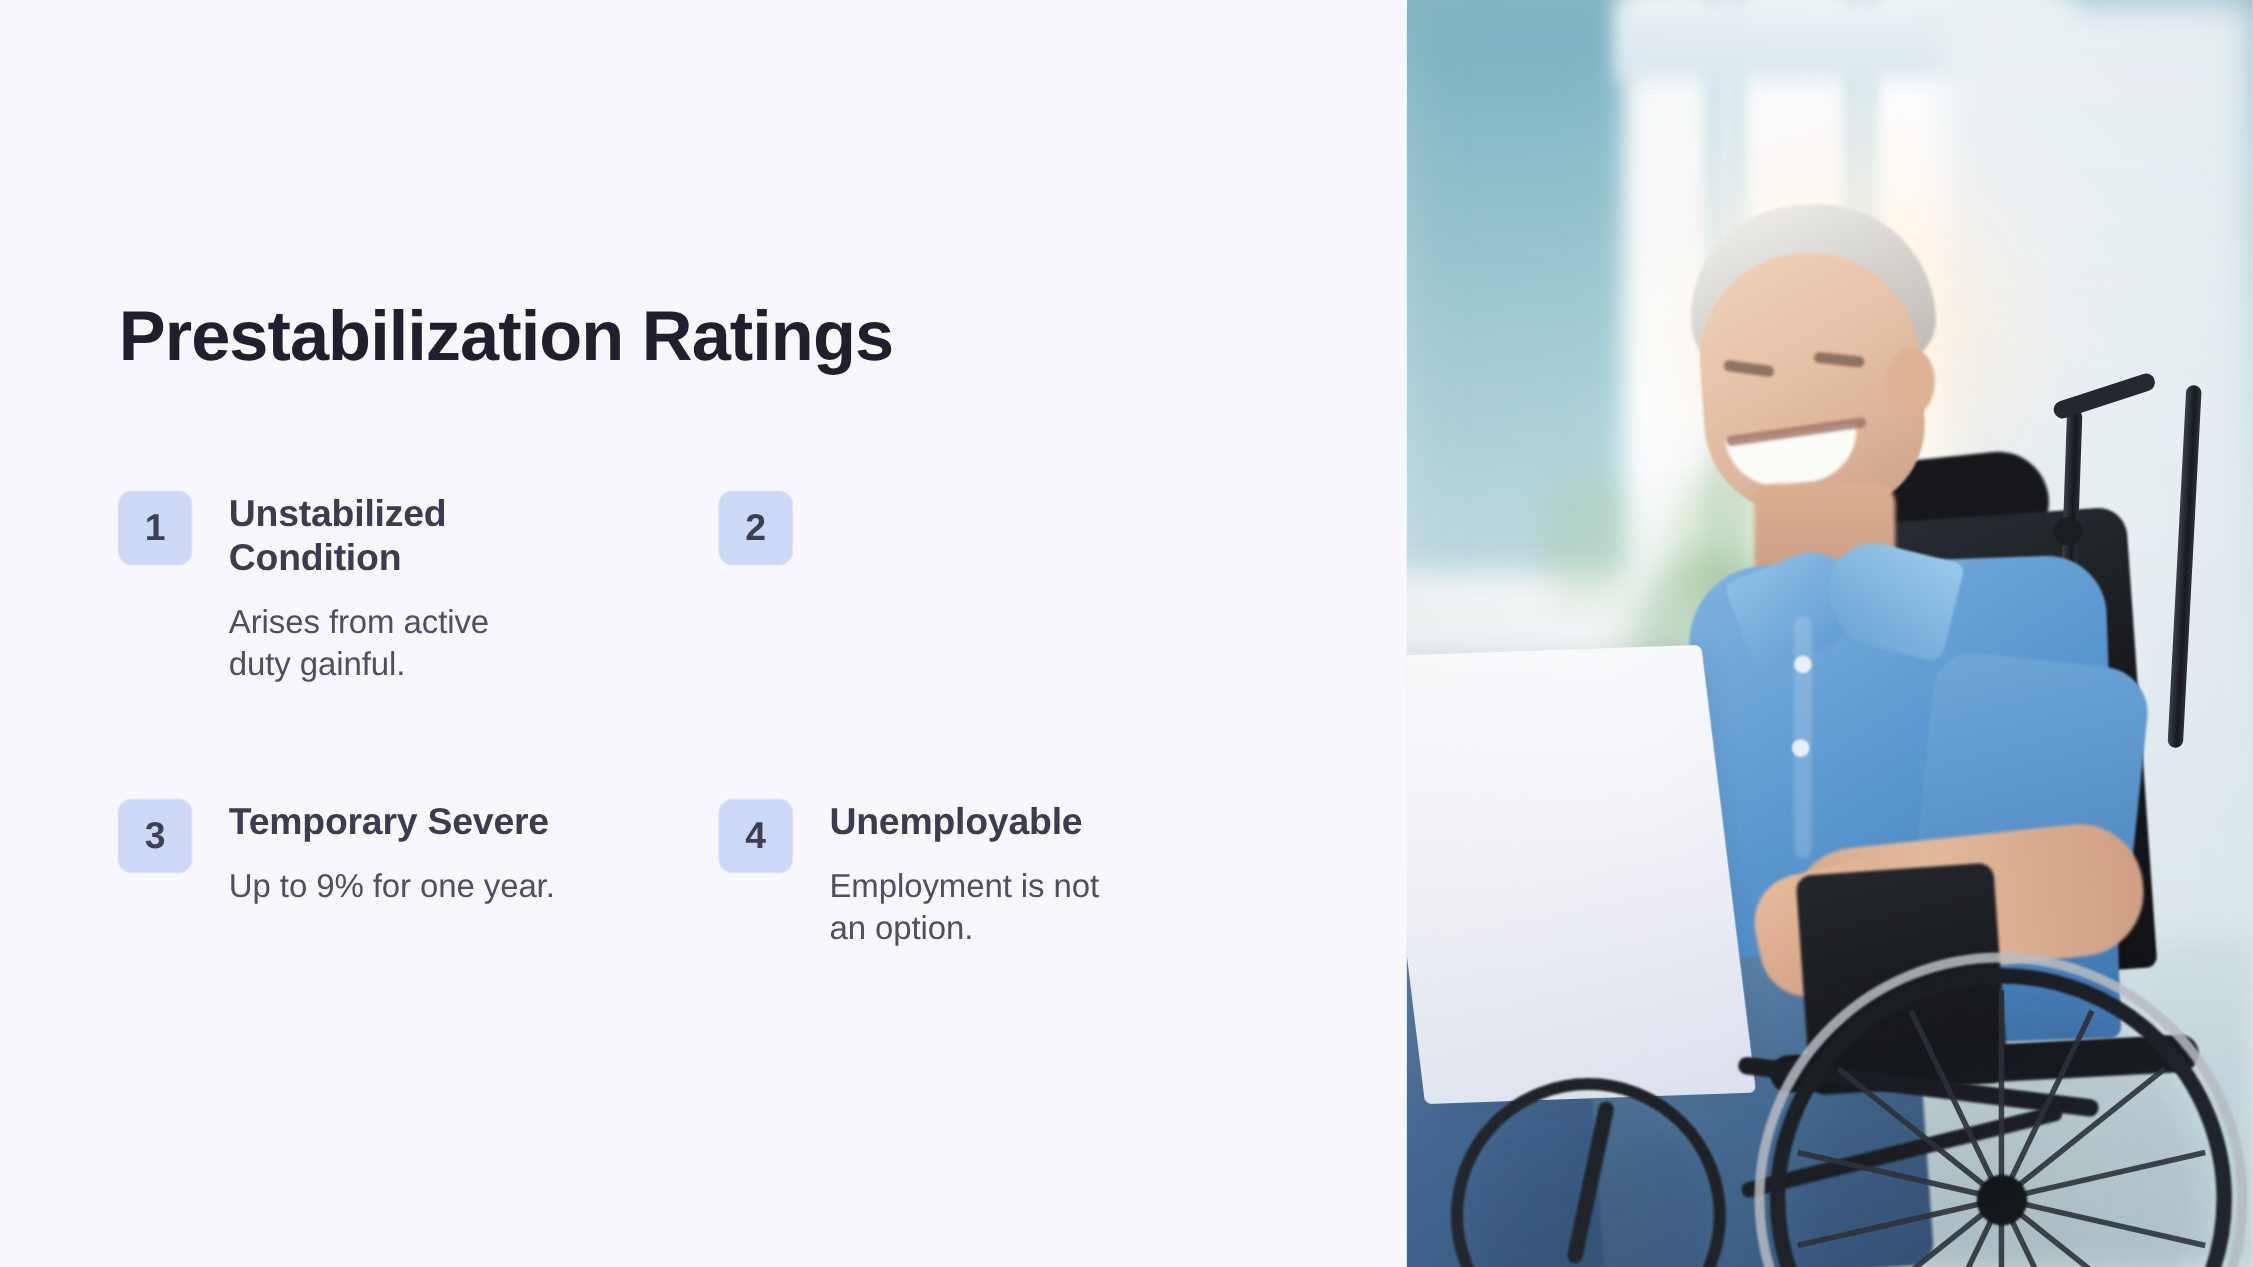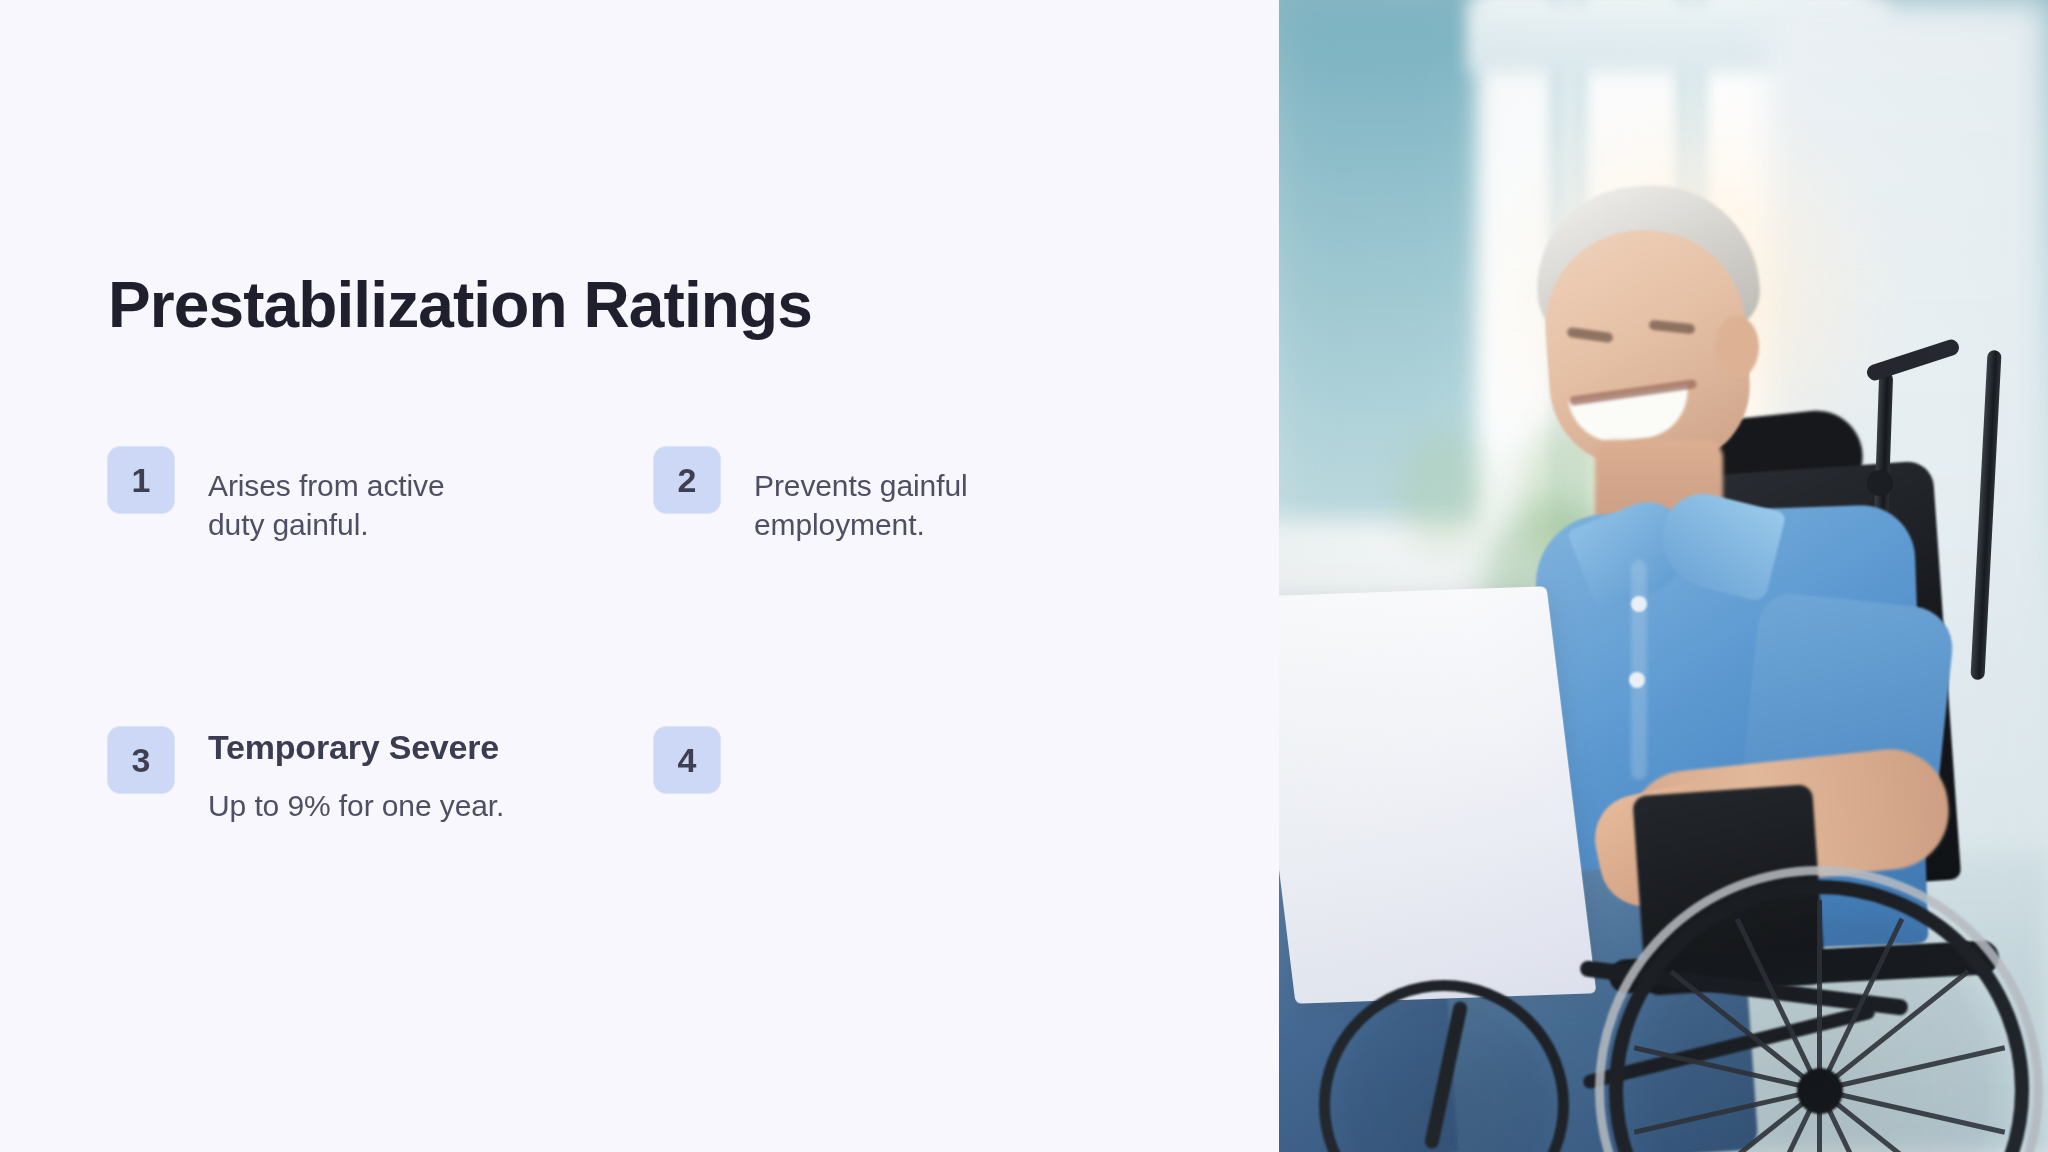--- a/index.html
+++ b/index.html
@@ -399,41 +399,45 @@
 
   <div class="content-pane">
 
     <h1 class="page-title">Prestabilization Ratings</h1>
 
     <div class="items-grid">
 
       <div class="item row-1 col-1">
         <div class="item-badge">1</div>
         <div class="item-text">
+          <div class="item-heading">Unstabilized Condition</div>
           <div class="item-desc">Arises from active duty gainful.</div>
         </div>
       </div>
 
       <div class="item row-1 col-2">
         <div class="item-badge">2</div>
         <div class="item-text">
-          <div class="item-desc">Prevents gainful employment.</div>
         </div>
       </div>
 
       <div class="item row-2 col-1">
         <div class="item-badge">3</div>
         <div class="item-text">
           <div class="item-heading">Temporary Severe</div>
           <div class="item-desc">Up to 9% for one year.</div>
         </div>
       </div>
 
       <div class="item row-2 col-2">
         <div class="item-badge">4</div>
+        <div class="item-text">
+          <div class="item-heading">Unemployable</div>
+          <div class="item-desc">Employment is not an option.</div>
+        </div>
       </div>
 
     </div>
   </div>
 
   <div class="photo-pane">
     <div class="photo-stage">
 
       <div class="ph-wall"></div>
       <div class="ph-wall-left"></div>

